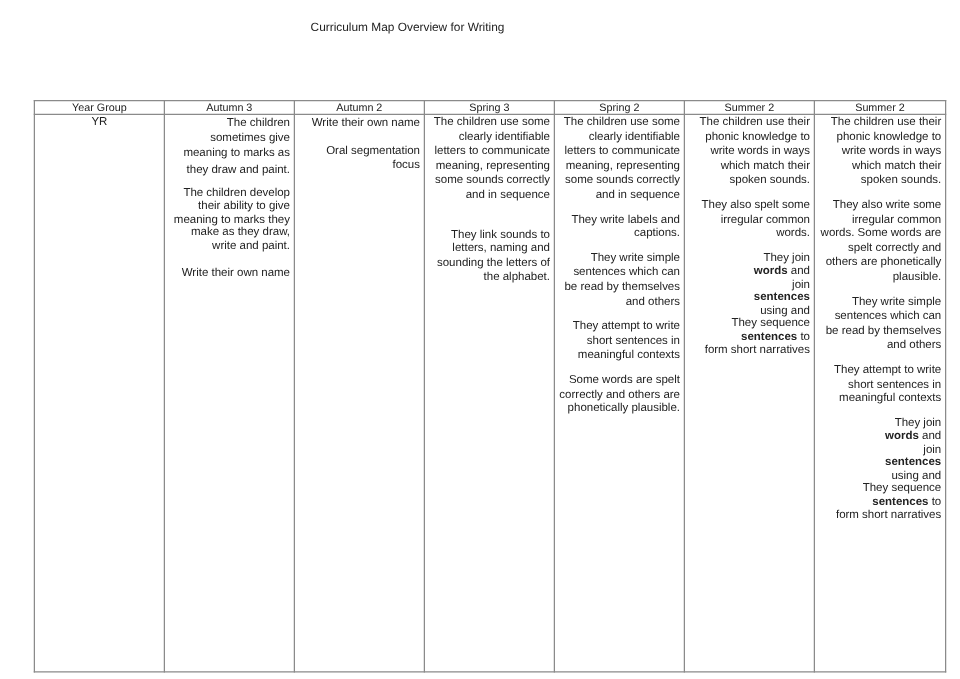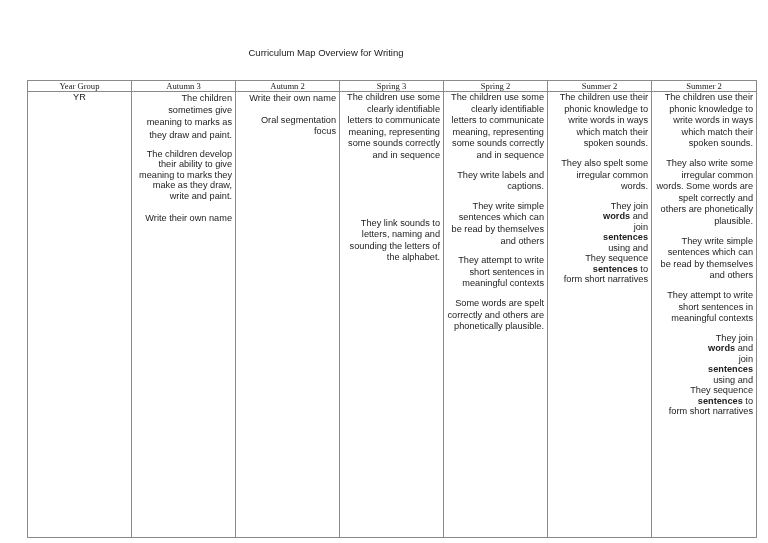--- a/index.html
+++ b/index.html
@@ -1,29 +1,29 @@
 <!DOCTYPE html>
 <html><head>
 <meta charset="utf-8">
 <style>
   html, body { margin:0; padding:0; background:#ffffff; }
   body { width:768px; height:543px; position:relative; overflow:hidden; color:#1a1a1a; }
   .title {
-    position:absolute; left:0; top:47px; width:652px; text-align:center;
+    position:absolute; left:0; top:17px; width:652px; text-align:center;
     font-family:"Liberation Sans", sans-serif; font-size:9.5px; color:#222;
   }
   table.map {
     position:absolute; left:27px; top:80px; width:729px; height:458px;
     border-collapse:collapse; table-layout:fixed;
   }
   table.map td, table.map th {
     border:1px solid #8a8a8a; vertical-align:top; padding:0 3px;
   }
   table.map th {
-    font-family:Liberation Serif, serif; font-weight:normal; font-size:8.6px;
+    font-family:Liberation Sans, sans-serif; font-weight:normal; font-size:8.6px;
     text-align:center; height:10px; line-height:10px; color:#222; padding:0 2px;
   }
   table.map td {
     font-family:Liberation Sans, sans-serif; font-size:9.2px; line-height:11.6px; color:#222;
   }
   td.year { text-align:center; font-family:"DejaVu Sans", sans-serif; font-size:8.6px; }
   td.calibri { font-family:"DejaVu Sans", sans-serif; font-size:8.6px; line-height:12px; }
   .para { margin:0 0 8px 0;text-align:right; }
   .para.tight { line-height:10.5px; }
   b { font-weight:bold;margin-left:41px; }
@@ -64,21 +64,21 @@
         <div class="para" style="margin-top:12px">Write their own name</div>
       </td>
 
       <td class="calibri">
         <div class="para" style="margin-top:1px;margin-bottom:10px">Write their own name</div>
         <div class="para">Oral segmentation focus</div>
       </td>
 
       <td>
         <div class="para">The children use some clearly identifiable letters to communicate meaning, representing some sounds correctly and in sequence</div>
-        <div class="para" style="margin-top:56px">They link sounds to letters, naming and sounding the letters of the alphabet.</div>
+        <div class="para" style="margin-top:20px">They link sounds to letters, naming and sounding the letters of the alphabet.</div>
       </td>
 
       <td>
         <div class="para">The children use some clearly identifiable letters to communicate meaning, representing some sounds correctly and in sequence</div>
         <div class="para">They write labels and captions.</div>
         <div class="para">They write simple sentences which can be read by themselves and others</div>
         <div class="para">They attempt to write short sentences in meaningful contexts</div>
         <div class="para">Some words are spelt correctly and others are phonetically plausible.</div>
       </td>
 

